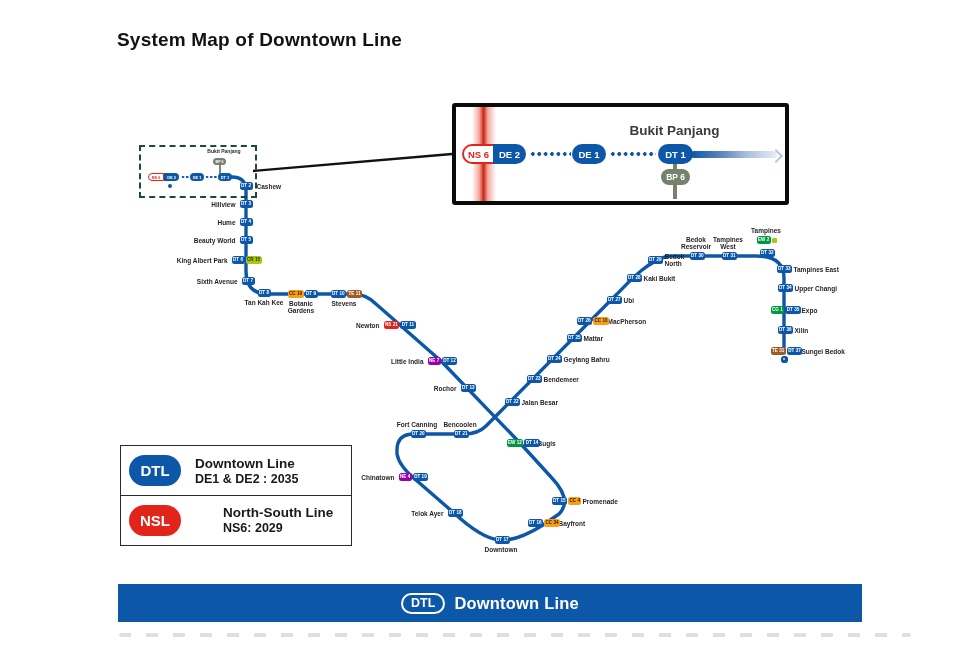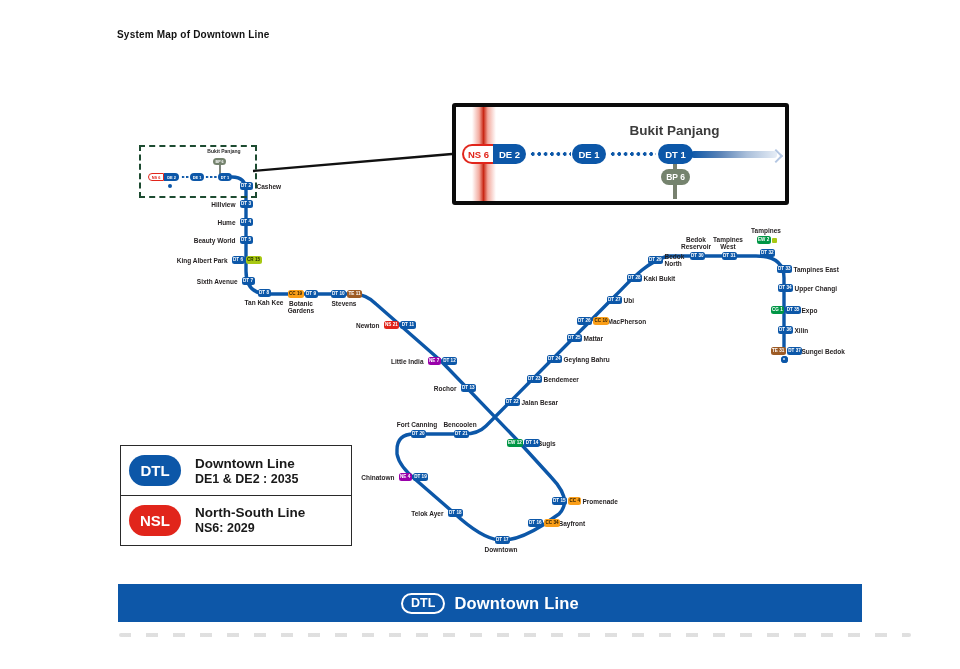--- a/index.html
+++ b/index.html
@@ -1,19 +1,19 @@
 <!DOCTYPE html>
 <html><head>
 <meta charset="utf-8">
 <style>
   html,body{margin:0;padding:0;background:#fff;font-family:"Liberation Sans",sans-serif;}
   #canvas{position:relative;width:960px;height:669px;background:#fff;overflow:hidden;}
   .abs{position:absolute;}
   
-  #title{left:117px;top:29px;font-size:10px;font-weight:bold;color:#121212;letter-spacing:.2px;}
+  #title{left:117px;top:29px;font-size:19px;font-weight:bold;color:#121212;letter-spacing:.2px;}
   
   #route-svg{left:0;top:0;z-index:1;}
   
   .badge-row{position:absolute;display:flex;gap:1px;z-index:6;}
   .bdg{height:8px;min-width:13px;padding:0 1.5px;border-radius:2.5px;font-size:4.6px;font-weight:bold;
        color:#fff;display:flex;align-items:center;justify-content:center;line-height:1;box-sizing:border-box;}
   .c-DT{background:#0c57a8;} .c-NS{background:#e1251b;} .c-EW{background:#009645;}
   .c-CG{background:#009645;} .c-NE{background:#9900aa;} .c-CC{background:#fa9e18;color:#2b1d00;}
   .c-TE{background:#9d5b25;} .c-CR{background:#a8c813;color:#1e2a00;}
   .c-CRSQ{background:#a8c813;min-width:5px;width:5px;height:5px;margin-top:1.5px;border-radius:1px;padding:0;}
@@ -59,21 +59,21 @@
   #ins-stem{left:217px;top:47px;width:4px;height:45px;background:#78816f;z-index:2;}
   #ins-bp{left:205px;top:62px;width:29px;height:16px;border-radius:8px;background:#75836e;color:#fff;
           font-size:8.5px;font-weight:bold;display:flex;align-items:center;justify-content:center;z-index:4;}
   #ins-arrow{left:235px;top:44px;width:86px;height:7px;z-index:2;border-radius:3px;
      background:linear-gradient(90deg,#0c57a8 0%, #5d85b8 35%, #aabfda 65%, #e6edf6 100%);}
   #ins-arrowhead{left:315px;top:43.5px;width:8px;height:8px;border-top:2.6px solid #b3c6e2;border-right:2.6px solid #b3c6e2;
      transform:rotate(45deg);z-index:2;}
   
   #legend{left:120px;top:445px;width:232px;height:101px;border:1.6px solid #2a2a2a;z-index:9;background:#fff;box-sizing:border-box;}
   .leg-row{display:flex;align-items:center;height:49px;padding-left:8px;box-sizing:border-box;}
-  .leg-row + .leg-row{border-top:1.6px solid #2a2a2a;}
+  .leg-row + .leg-row{border-top:1.6px solid #2a2a2a;gap:28px;}
   .leg-pill{width:52px;height:31px;border-radius:15.5px;color:#fff;font-weight:bold;font-size:15px;
             display:flex;align-items:center;justify-content:center;margin-right:14px;flex:none;}
   .leg-pill.blue{background:#0c57a8;} .leg-pill.red{background:#e1251b;}
   .leg-line1{font-size:13.5px;font-weight:bold;color:#191919;line-height:15px;}
   .leg-line2{font-size:12.5px;font-weight:bold;color:#191919;line-height:14px;margin-top:1px;}
   
   #banner{left:118px;top:584px;width:744px;height:38px;background:#0d57a8;z-index:9;
           display:flex;align-items:center;justify-content:center;gap:9px;}
   #banner-pill{border:2px solid #fff;border-radius:11px;padding:1px 8px 2px;color:#fff;font-weight:bold;font-size:12.5px;}
   #banner-label{color:#fff;font-weight:bold;font-size:16.5px;letter-spacing:.2px;}

